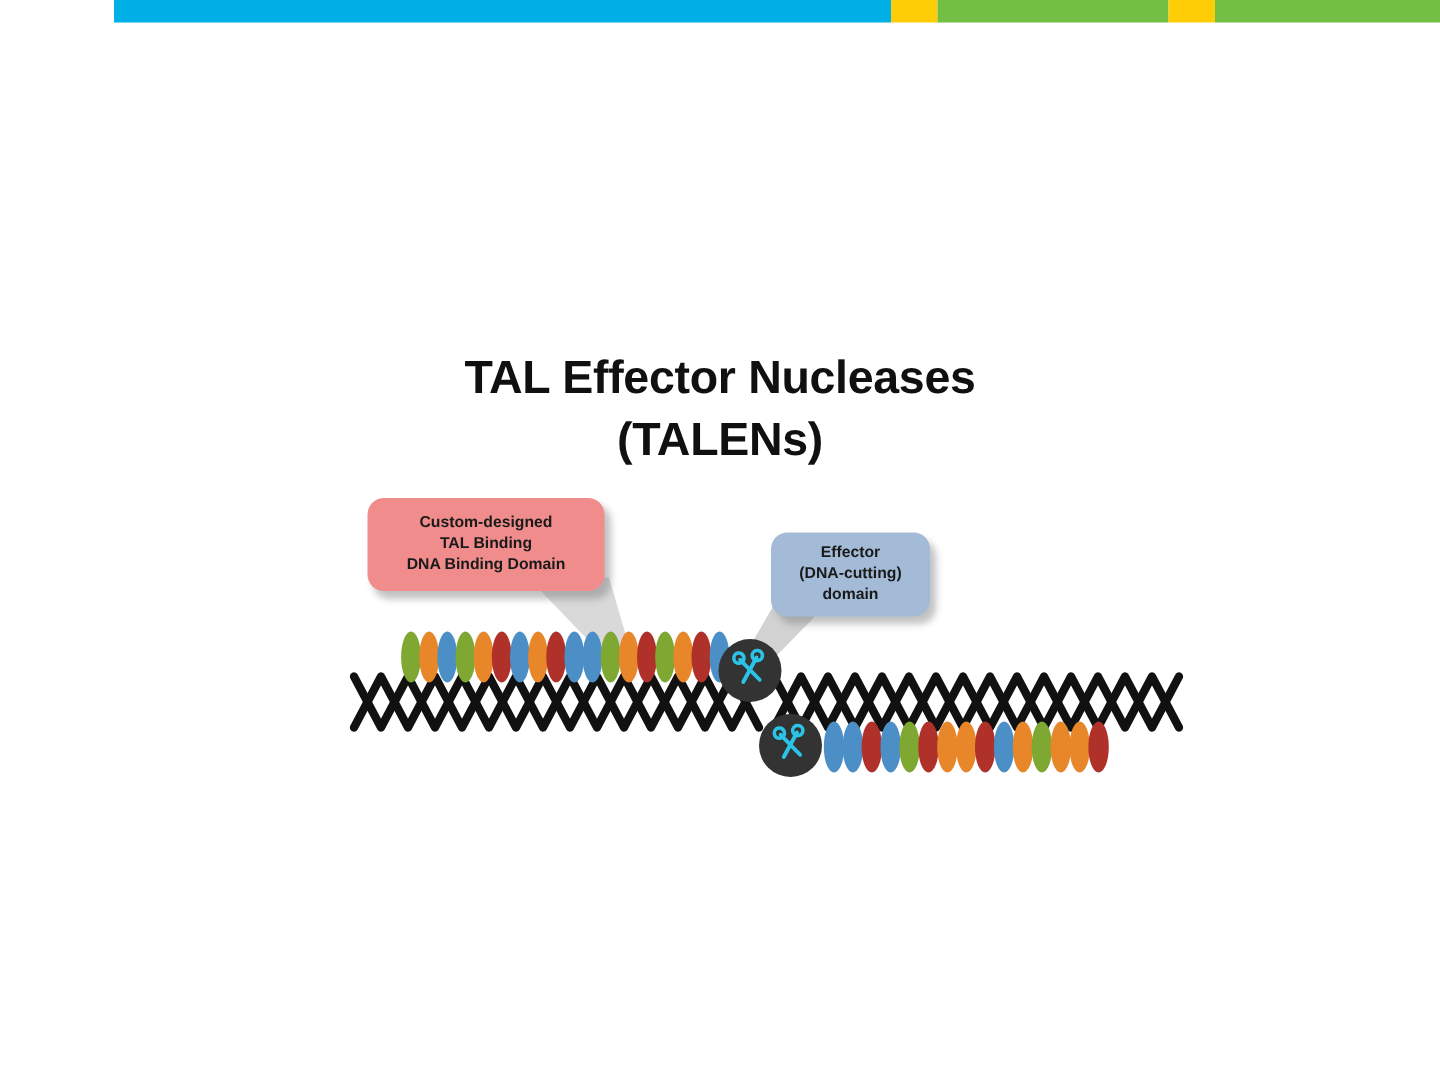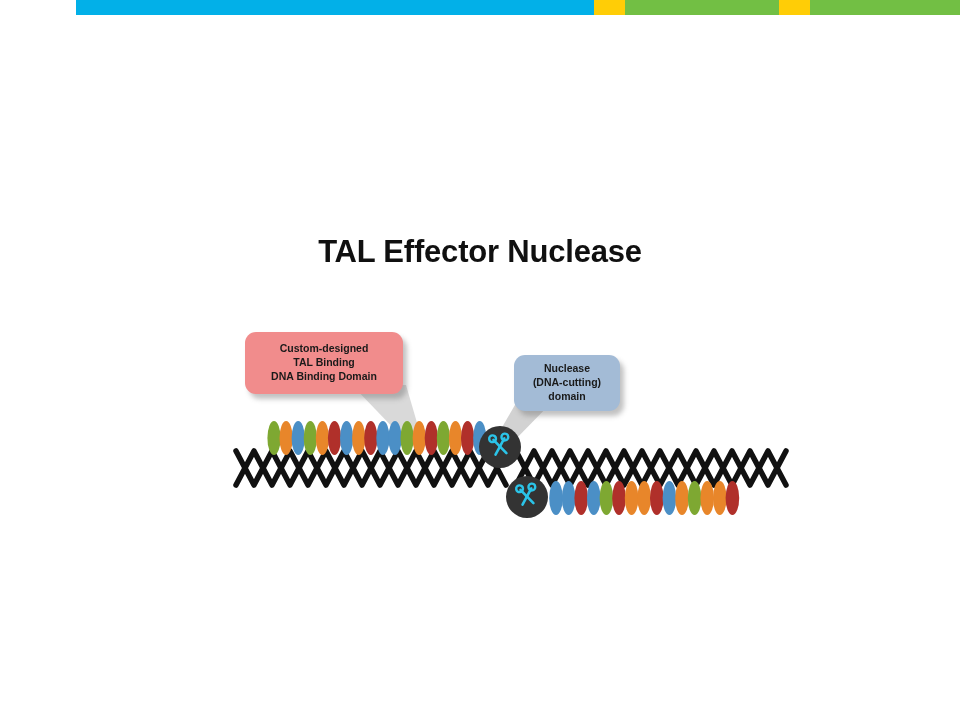--- a/index.html
+++ b/index.html
@@ -93,21 +93,22 @@
 <div id="top-bar" style="height: 15px;">
     <div class="seg" style="width: 76px; background: rgb(255, 255, 255);"></div>
     <div class="seg" style="width: 518px; background: rgb(2, 176, 232);"></div>
     <div class="seg" style="width: 31px; background: rgb(255, 205, 6);"></div>
     <div class="seg" style="width: 154px; background: rgb(114, 191, 68);"></div>
     <div class="seg" style="width: 31px; background: rgb(255, 205, 6);"></div>
     <div class="seg" style="width: 150px; background: rgb(114, 191, 68);"></div>
   </div>
 
 <div id="slide-title">
-  <span class="line1">TAL Effector Nuclease</span>
+  <span class="line1">TAL Effector Nucleases</span>
+  <span class="line2">(TALENs)</span>
 </div>
 
 <div id="figure">
 
   <svg class="art">
     <polygon points="352,385 406,385 420,433 400,435" fill="#D9D9D9"></polygon>
     <polygon points="519,398 556,398 510,445 497,436" fill="#D2D2D2"></polygon>
   </svg>
 
   <svg class="art" id="art-main">
@@ -178,18 +179,18 @@
       </g>
     </svg>
 
   <div class="callout" id="callout-tal">
     <span class="cl">Custom-designed</span>
     <span class="cl">TAL Binding</span>
     <span class="cl">DNA Binding Domain</span>
   </div>
 
   <div class="callout" id="callout-nuclease">
-    <span class="cl">Nuclease</span>
+    <span class="cl">Effector</span>
     <span class="cl">(DNA-cutting)</span>
     <span class="cl">domain</span>
   </div>
 
 </div>
 
 </body></html>

